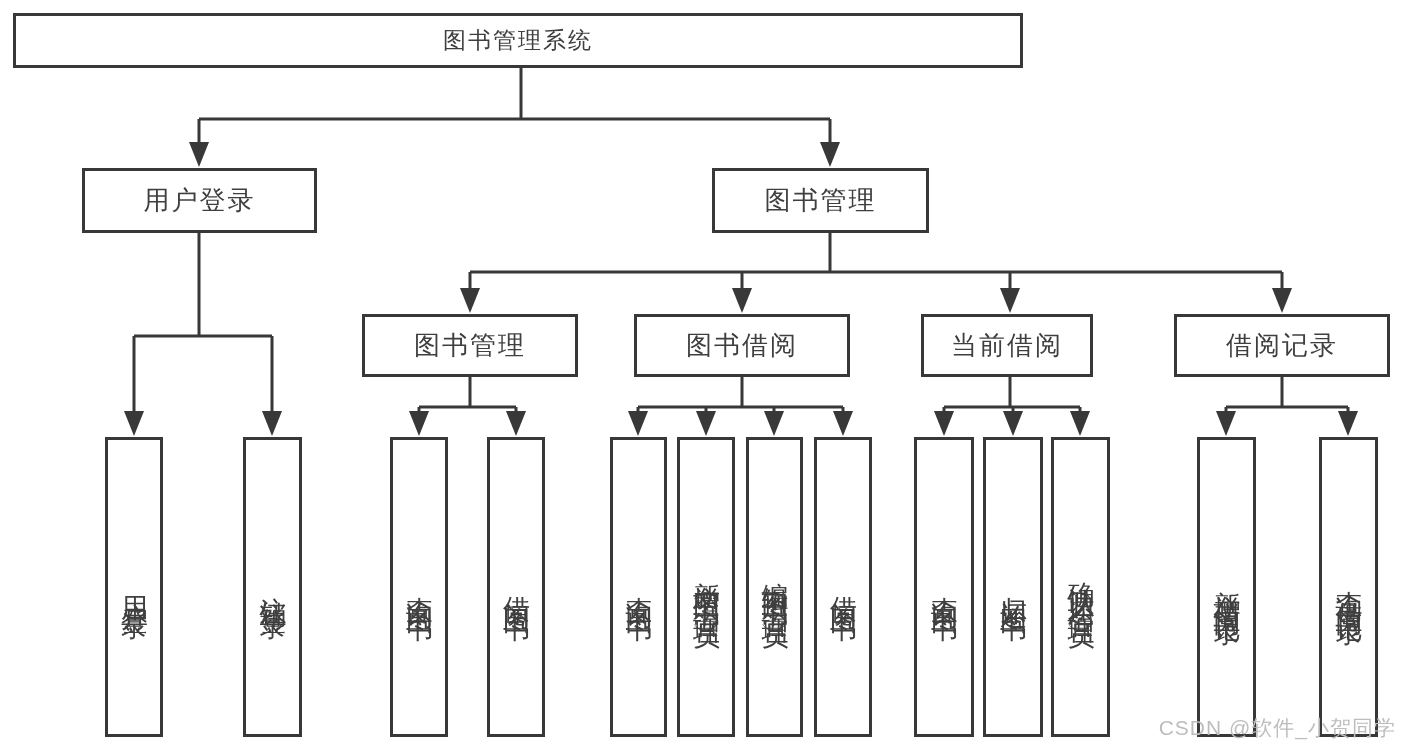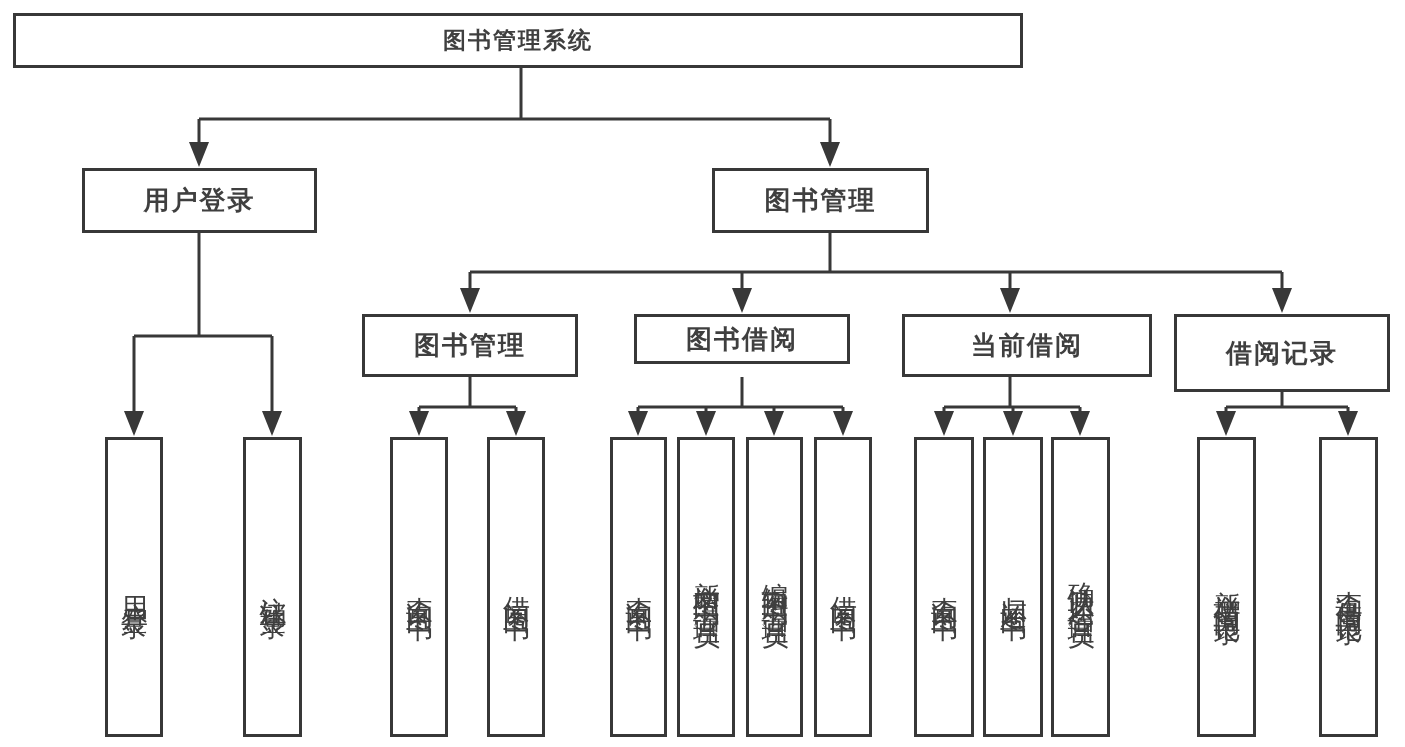--- a/index.html
+++ b/index.html
@@ -29,21 +29,20 @@
     background: #ffffff;
     display: flex;
     align-items: center;
     justify-content: center;
     color: #3f3f3f;
   }
   .h-node {
     font-size: 26px;
     letter-spacing: 2px;
     white-space: nowrap;
-    font-weight: bold;
   }
   .root-node {
     font-size: 23px;
     letter-spacing: 2px;
   }
   .v-node .v-text {
     writing-mode: vertical-rl;
     text-orientation: mixed;
     font-size: 27px;
     letter-spacing: 6px;
@@ -115,27 +114,27 @@
   <div class="node h-node" style="left:82px; top:168px; width:235px; height:65px;">
     <span>用户登录</span>
   </div>
   <div class="node h-node" style="left:712px; top:168px; width:217px; height:65px;">
     <span>图书管理</span>
   </div>
 
   <div class="node h-node" style="left:362px; top:314px; width:216px; height:63px;">
     <span>图书管理</span>
   </div>
-  <div class="node h-node" style="left:634px; top:314px; width:216px; height:50px;">
+  <div class="node h-node" style="left:634px; top:314px; width:216px; height:63px;">
     <span>图书借阅</span>
   </div>
-  <div class="node h-node" style="left:902px; top:314px; width:250px; height:63px;">
+  <div class="node h-node" style="left:921px; top:314px; width:172px; height:63px;">
     <span>当前借阅</span>
   </div>
-  <div class="node h-node" style="left:1174px; top:314px; width:216px; height:78px;">
+  <div class="node h-node" style="left:1174px; top:314px; width:216px; height:63px;">
     <span>借阅记录</span>
   </div>
 
   <div class="node v-node" style="left:105px; top:437px; width:58px; height:300px;">
     <span class="v-text">用户登录</span>
   </div>
   <div class="node v-node" style="left:243px; top:437px; width:59px; height:300px;">
     <span class="v-text">注销登录</span>
   </div>
 
@@ -169,14 +168,15 @@
     <span class="v-text">确认归还（管理员）</span>
   </div>
 
   <div class="node v-node" style="left:1197px; top:437px; width:59px; height:300px;">
     <span class="v-text">新增借阅记录</span>
   </div>
   <div class="node v-node" style="left:1319px; top:437px; width:59px; height:300px;">
     <span class="v-text">查询借阅记录</span>
   </div>
 
+  <div class="watermark">CSDN @软件_小贺同学</div>
 
 </div>
 
 </body></html>

